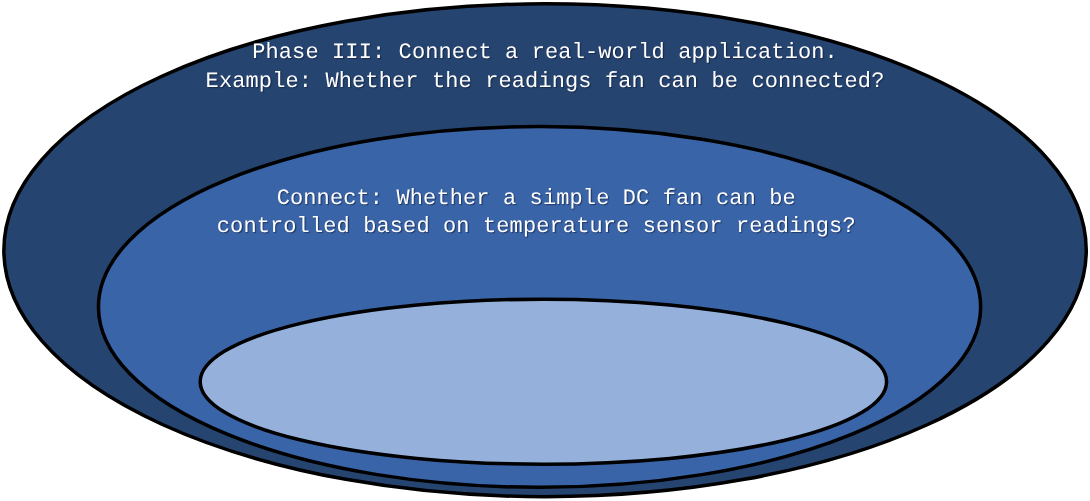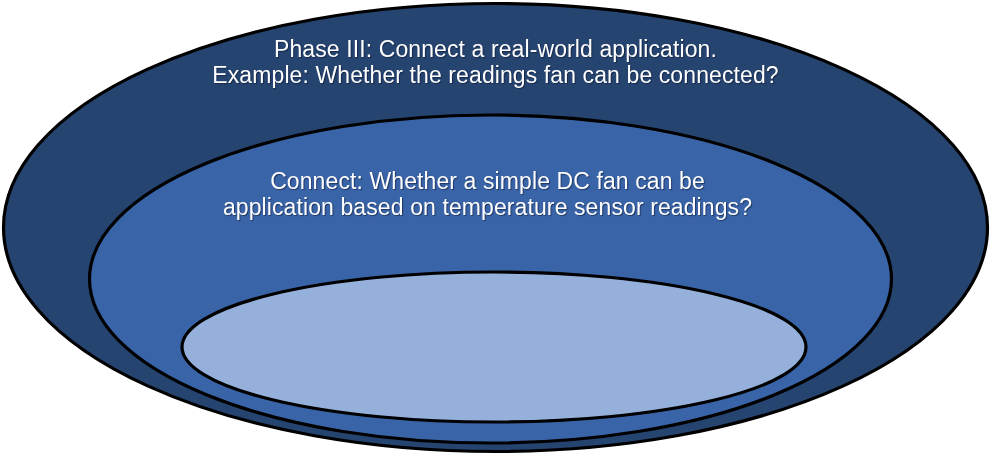--- a/index.html
+++ b/index.html
@@ -21,22 +21,22 @@
     position: absolute;
     left: 0;
     top: 0;
     width: 991px;
     height: 455px;
   }
   .phase-label {
     position: absolute;
     text-align: center;
     color: #ffffff;
-    font-family: Liberation Sans, sans-serif;
-    font-size: 23px;
+    font-family: Liberation Mono, monospace;
+    font-size: 20px;
     line-height: 26px;
     letter-spacing: 0.1px;
     white-space: nowrap;
     text-shadow: 1px 1px 1px rgba(10, 20, 45, 0.55);
     -webkit-font-smoothing: antialiased;
   }
   .phase-line {
     display: block;
   }
   #phase3-label {
@@ -66,17 +66,17 @@
     <ellipse cx="494" cy="347" rx="312" ry="75" fill="#95B1DB" stroke="#000000" stroke-width="3.2"></ellipse>
   </svg>
 
   <div class="phase-label" id="phase3-label">
     <span class="phase-line">Phase III: Connect a real-world application.</span>
     <span class="phase-line">Example: Whether the readings fan can be connected?</span>
   </div>
 
   <div class="phase-label" id="phase2-label">
     <span class="phase-line">Connect: Whether a simple DC fan can be</span>
-    <span class="phase-line">application based on temperature sensor readings?</span>
+    <span class="phase-line">controlled based on temperature sensor readings?</span>
   </div>
 
 
 </div>
 
 </body></html>

